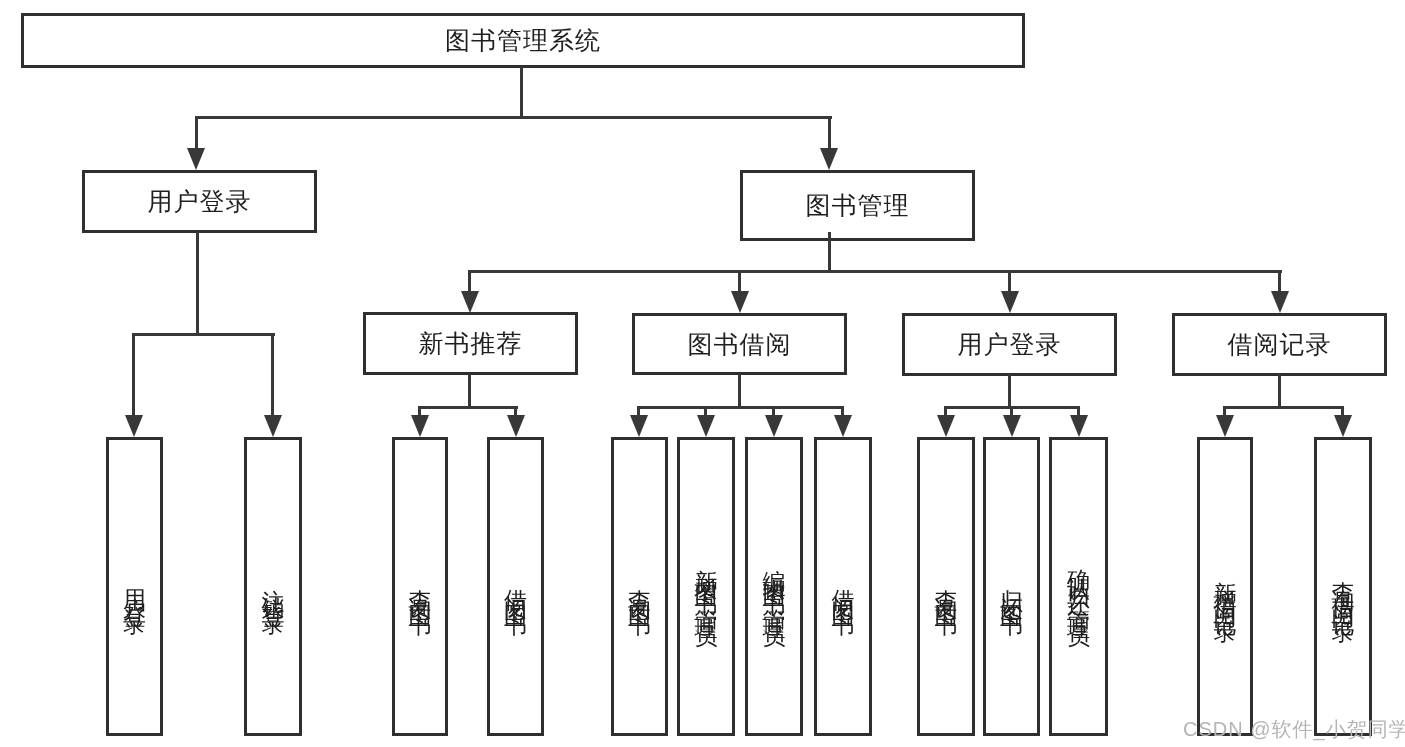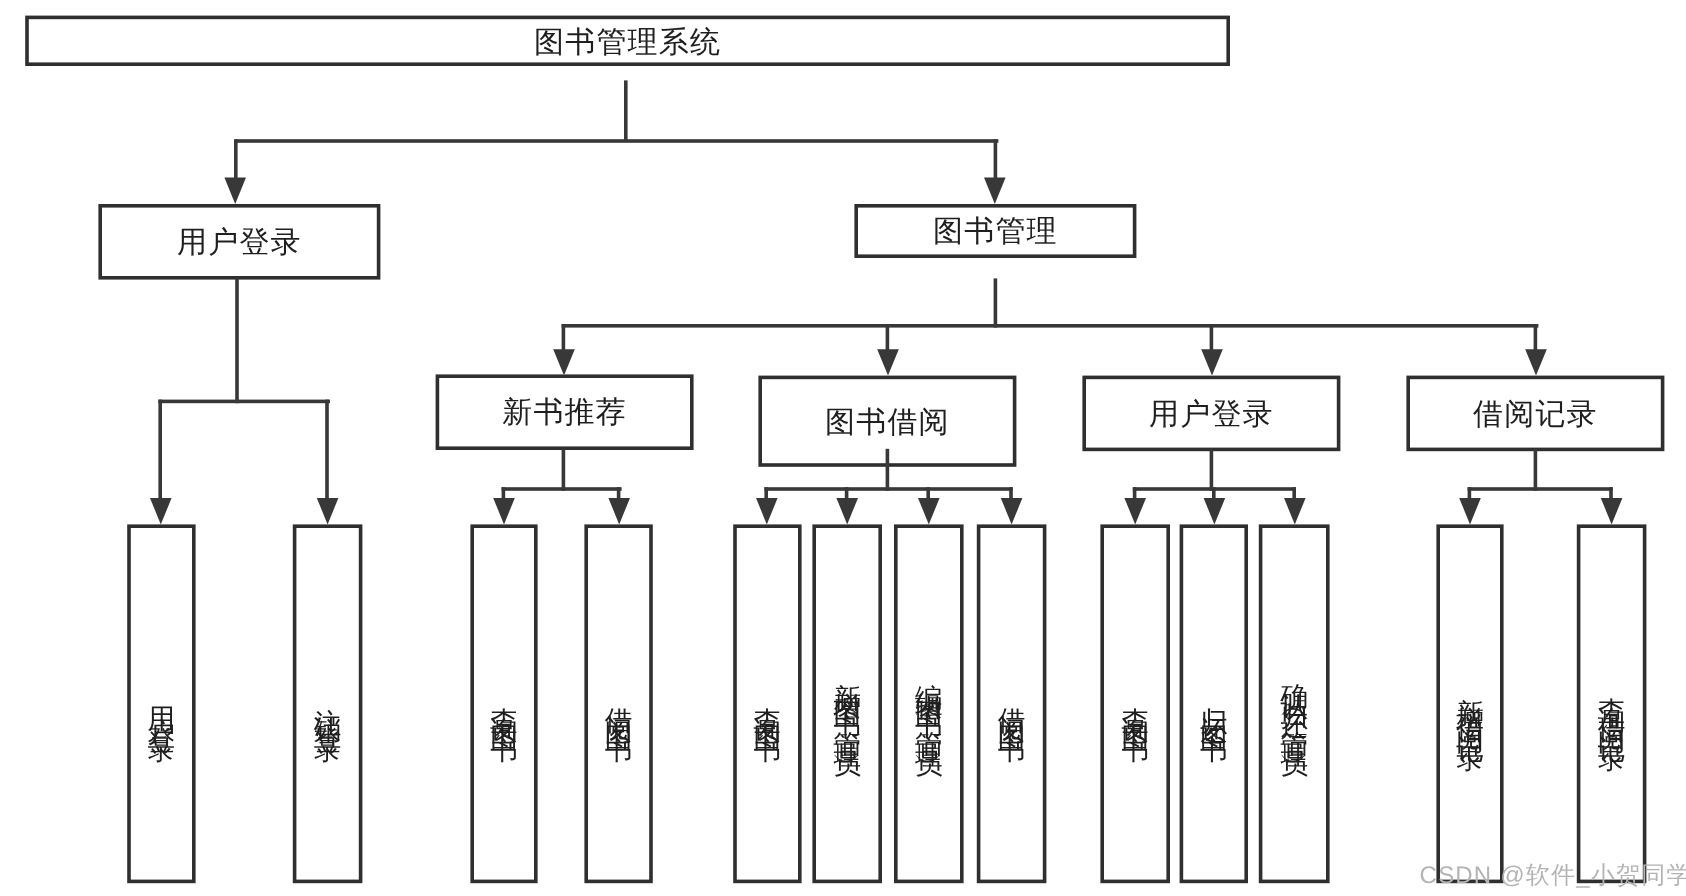--- a/index.html
+++ b/index.html
@@ -48,52 +48,52 @@
     color:#b4b4b4;
     white-space:nowrap;
     z-index:5;
   }
 </style>
 </head>
 <body>
 
 <div class="canvas">
 
-  <div class="node node-h" style="left:21px;top:13px;width:1004px;height:42px">图书管理系统</div>
+  <div class="node node-h" style="left:21px;top:13px;width:1004px;height:55px">图书管理系统</div>
 
   <div class="vline" style="left:520px;top:67px;height:51px"></div>
   <div class="hline" style="left:196px;top:116px;width:636px"></div>
   <div class="vline" style="left:195px;top:116px;height:34px"></div>
   <div class="arrow" style="left:187px;top:148px"></div>
   <div class="vline" style="left:828px;top:116px;height:34px"></div>
   <div class="arrow" style="left:820px;top:148px"></div>
 
   <div class="node node-h" style="left:82px;top:170px;width:235px;height:63px">用户登录</div>
-  <div class="node node-h" style="left:712px;top:170px;width:235px;height:45px">图书管理</div>
+  <div class="node node-h" style="left:740px;top:170px;width:235px;height:71px">图书管理</div>
 
   <div class="vline" style="left:196px;top:232px;height:104px"></div>
   <div class="hline" style="left:132px;top:333px;width:143px"></div>
   <div class="vline" style="left:132px;top:333px;height:84px"></div>
   <div class="arrow" style="left:125px;top:415px"></div>
   <div class="vline" style="left:271px;top:333px;height:84px"></div>
   <div class="arrow" style="left:264px;top:415px"></div>
 
   <div class="vline" style="left:828px;top:232px;height:41px"></div>
   <div class="hline" style="left:468px;top:270px;width:814px"></div>
   <div class="vline" style="left:468px;top:270px;height:23px"></div>
   <div class="arrow" style="left:461px;top:291px"></div>
   <div class="vline" style="left:738px;top:270px;height:23px"></div>
   <div class="arrow" style="left:731px;top:291px"></div>
   <div class="vline" style="left:1008px;top:270px;height:23px"></div>
   <div class="arrow" style="left:1001px;top:291px"></div>
   <div class="vline" style="left:1278px;top:270px;height:23px"></div>
   <div class="arrow" style="left:1271px;top:291px"></div>
 
   <div class="node node-h" style="left:363px;top:312px;width:215px;height:63px">新书推荐</div>
-  <div class="node node-h" style="left:632px;top:313px;width:215px;height:76px">图书借阅</div>
+  <div class="node node-h" style="left:632px;top:313px;width:215px;height:62px">图书借阅</div>
   <div class="node node-h" style="left:902px;top:313px;width:215px;height:63px">用户登录</div>
   <div class="node node-h" style="left:1172px;top:313px;width:215px;height:63px">借阅记录</div>
 
   <div class="vline" style="left:468px;top:374px;height:35px"></div>
   <div class="hline" style="left:418px;top:406px;width:100px"></div>
   <div class="vline" style="left:418px;top:406px;height:12px"></div>
   <div class="arrow" style="left:411px;top:415px"></div>
   <div class="vline" style="left:514px;top:406px;height:12px"></div>
   <div class="arrow" style="left:507px;top:415px"></div>
 

